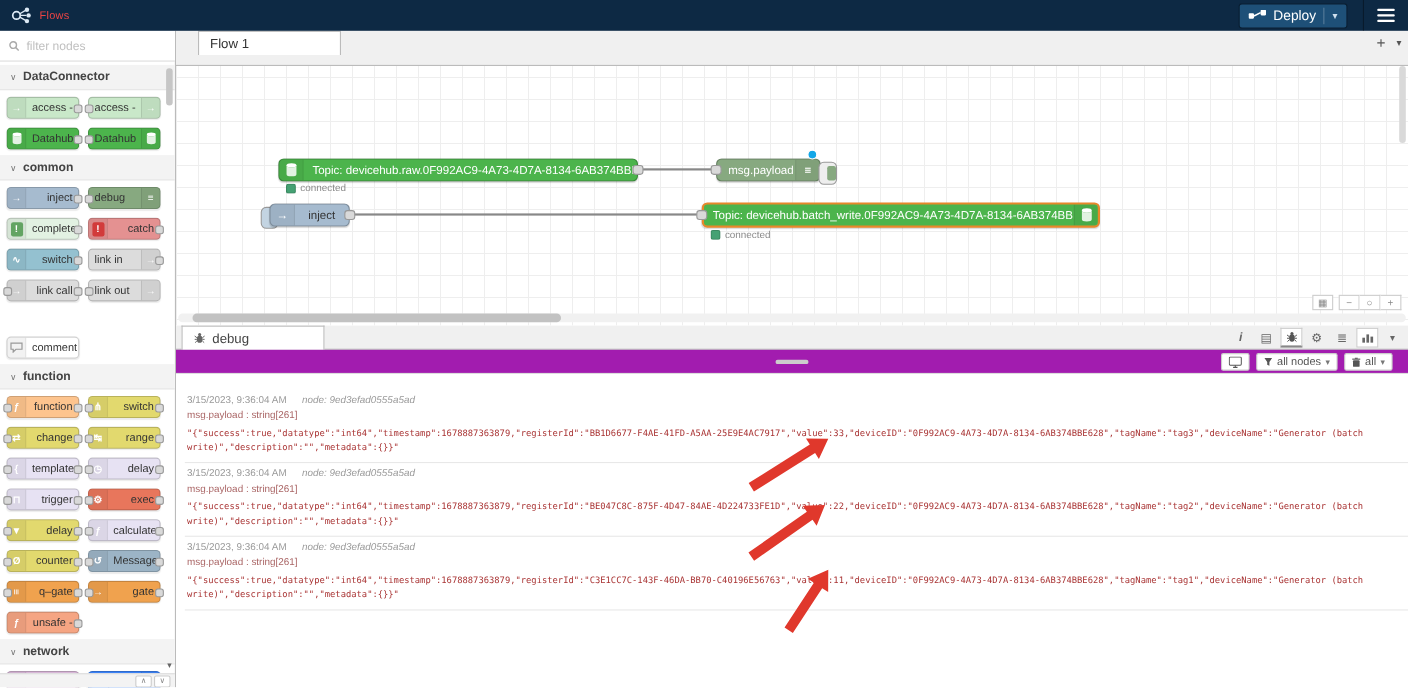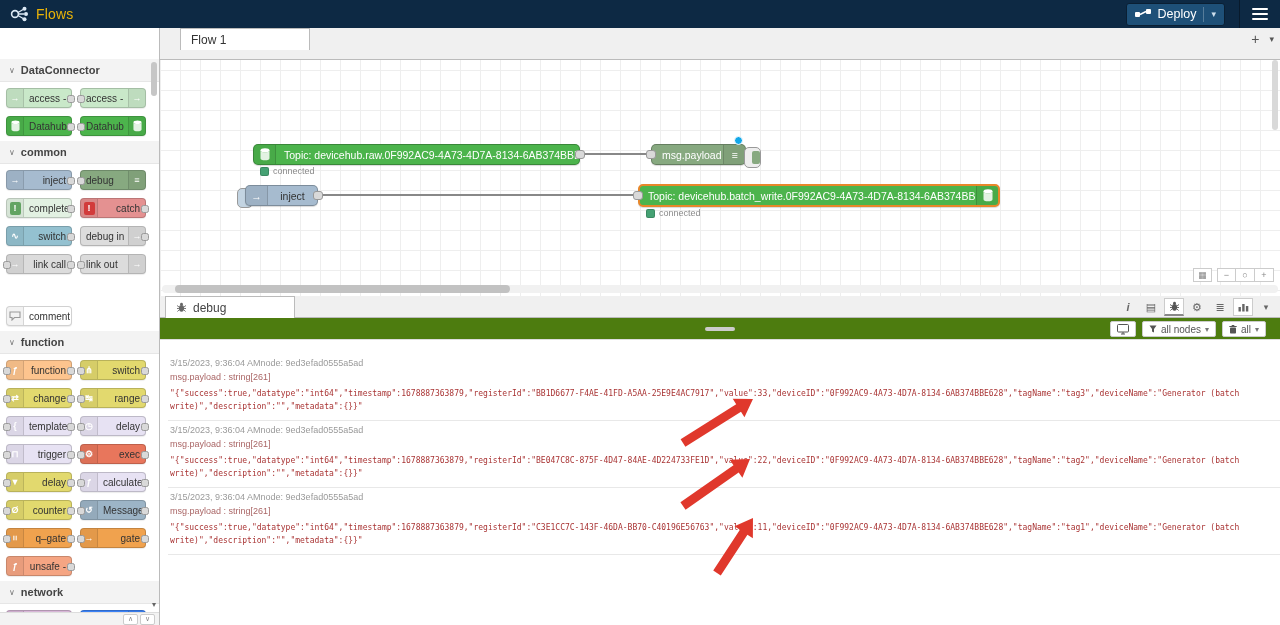--- a/index.html
+++ b/index.html
@@ -5,21 +5,21 @@
   * { box-sizing: border-box; margin: 0; padding: 0; }
   html,body { background:#fff; }
   body { font-family:"Liberation Sans", sans-serif; }
   .app { position:relative; width:1280px; height:625px; overflow:hidden; background:#fff;
          font-family:"Liberation Sans", sans-serif; }
 
   
   .header { position:absolute; left:0; top:0; width:1280px; height:28px;
             background:var(--header-bg,#0d2944); display:flex; align-items:center; z-index:30; }
   .logo-wrap { display:flex; align-items:center; gap:7px; padding-left:10px; }
-  .logo-title { color:#eab308; font-size:14px; letter-spacing:.2px; }
+  .logo-title { color:#ef4444; font-size:10px; letter-spacing:.2px; }
   .header-right { position:absolute; right:0; top:0; height:28px; display:flex; align-items:center; }
   .deploy-btn { display:flex; align-items:center; height:23px; margin-right:14px;
                 background:var(--deploy-bg,#1e5078); border:1px solid #0a1f33; border-radius:3px;
                 color:#fff; font-size:12.5px; padding:0 8px; gap:7px; cursor:pointer; }
   .deploy-divider { width:1px; height:15px; background:rgba(255,255,255,.25); }
   .deploy-caret { font-size:9px; color:#cfe0ee; }
   .header-sep { width:1px; height:28px; background:#000; opacity:.35; }
   .hamburger { width:40px; height:28px; display:flex; flex-direction:column; justify-content:center;
                align-items:center; gap:3px; cursor:pointer; }
   .hamburger span { display:block; width:16px; height:2px; background:#fff; border-radius:1px; }
@@ -118,30 +118,30 @@
   .debug-panel { position:absolute; left:160px; top:296px; width:1120px; height:329px; background:#fff; }
   .dtabbar { position:relative; height:22px; background:#f0f0f0; border-bottom:1px solid #bbb; }
   .dtab { position:absolute; left:5px; top:0; width:130px; height:22px; background:#fff;
           border:1px solid #bbb; border-bottom:none; display:flex; align-items:center; gap:6px;
           padding-left:10px; font-size:12px; color:#444; cursor:pointer; }
   .dtab-icons { position:absolute; right:4px; top:2px; display:flex; align-items:center; gap:3px; }
   .dibtn { min-width:20px; height:18px; display:flex; align-items:center; justify-content:center;
            color:#666; font-size:11px; cursor:pointer; border:1px solid transparent; }
   .dibtn.active { background:#fff; border:1px solid #ccc; border-bottom:2px solid #888; }
   .dibtn.boxed  { background:#fff; border:1px solid #ccc; }
-  .dtoolbar { position:relative; height:22px; background:#4d7c0f; border-bottom:1px solid #ddd; }
+  .dtoolbar { position:relative; height:22px; background:#a21caf; border-bottom:1px solid #ddd; }
   .drag-handle { position:absolute; left:545px; top:9px; width:30px; height:4px; background:#ccc; border-radius:2px; cursor:ns-resize; }
   .dtool-right { position:absolute; right:14px; top:3px; display:flex; align-items:center; gap:6px; }
   .dtbtn { height:16px; background:#fff; border:1px solid #ccc; border-radius:2px; color:#555;
            font-size:10px; display:flex; align-items:center; gap:4px; padding:0 6px; cursor:pointer; }
   .dtbtn .caret { font-size:8px; color:#777; }
   .dmessages { position:relative; height:285px; overflow:hidden; padding:14px 0 0 8px; background:#fff; }
   .dmsg { padding:4px 8px 7px 2px; border-bottom:1px solid #e8e8e8; }
   .dmeta { font-size:9px; color:#9a9a9a; line-height:11px; }
-  .dmeta .dnode { margin-left:0; }
+  .dmeta .dnode { margin-left:14px;font-style:italic; }
   .dprop { font-size:9px; color:#aa6666; line-height:11px; margin-top:3px; }
   .dpayload { margin-top:4px; width:1078px; font-family:"DejaVu Sans Mono", monospace;
               font-size:8px; line-height:13px; color:#a93434; white-space:pre-wrap; }
 
   
   .overlay { position:absolute; left:0; top:0; width:1280px; height:625px; z-index:40; pointer-events:none; }
 </style>
 </head>
 <body>
 
@@ -172,20 +172,27 @@
       <div class="header-sep"></div>
       <div class="hamburger">
         <span></span>
           <span></span>
           <span></span>
       </div>
     </div>
   </div>
 
   <div class="palette">
+    <div class="palette-search">
+      <svg width="10" height="10" viewBox="0 0 10 10">
+        <circle cx="4" cy="4" r="3" fill="none" stroke="#aaa" stroke-width="1.3"></circle>
+        <path d="M6.3 6.3 L9 9" stroke="#aaa" stroke-width="1.3"></path>
+      </svg>
+      <input type="text" placeholder="filter nodes" style="">
+    </div>
     <div class="palette-content" id="palette-content">
         <div class="pcat">
           <span class="pcat-chev">∨</span>
           <span class="pcat-label">DataConnector</span>
         </div>
         <div class="pgrid">
           <div class="pnode" style="background: rgb(201, 232, 201);">
             <span class="picon ileft">
               <span>→</span>
             </span>
@@ -254,21 +261,21 @@
             <span class="pport pr"></span>
           </div>
           <div class="pnode" style="background: rgb(148, 193, 208);">
             <span class="picon ileft">
               <span>∿</span>
             </span>
             <span class="plabel alignr">switch</span>
             <span class="pport pr"></span>
           </div>
           <div class="pnode" style="background: rgb(220, 220, 220);">
-            <span class="plabel alignl">debug in</span>
+            <span class="plabel alignl">link in</span>
             <span class="picon iright">
               <span>→</span>
             </span>
             <span class="pport pr"></span>
           </div>
           <div class="pnode" style="background: rgb(220, 220, 220);">
             <span class="picon ileft">
               <span>→</span>
             </span>
             <span class="plabel alignr">link call</span>

